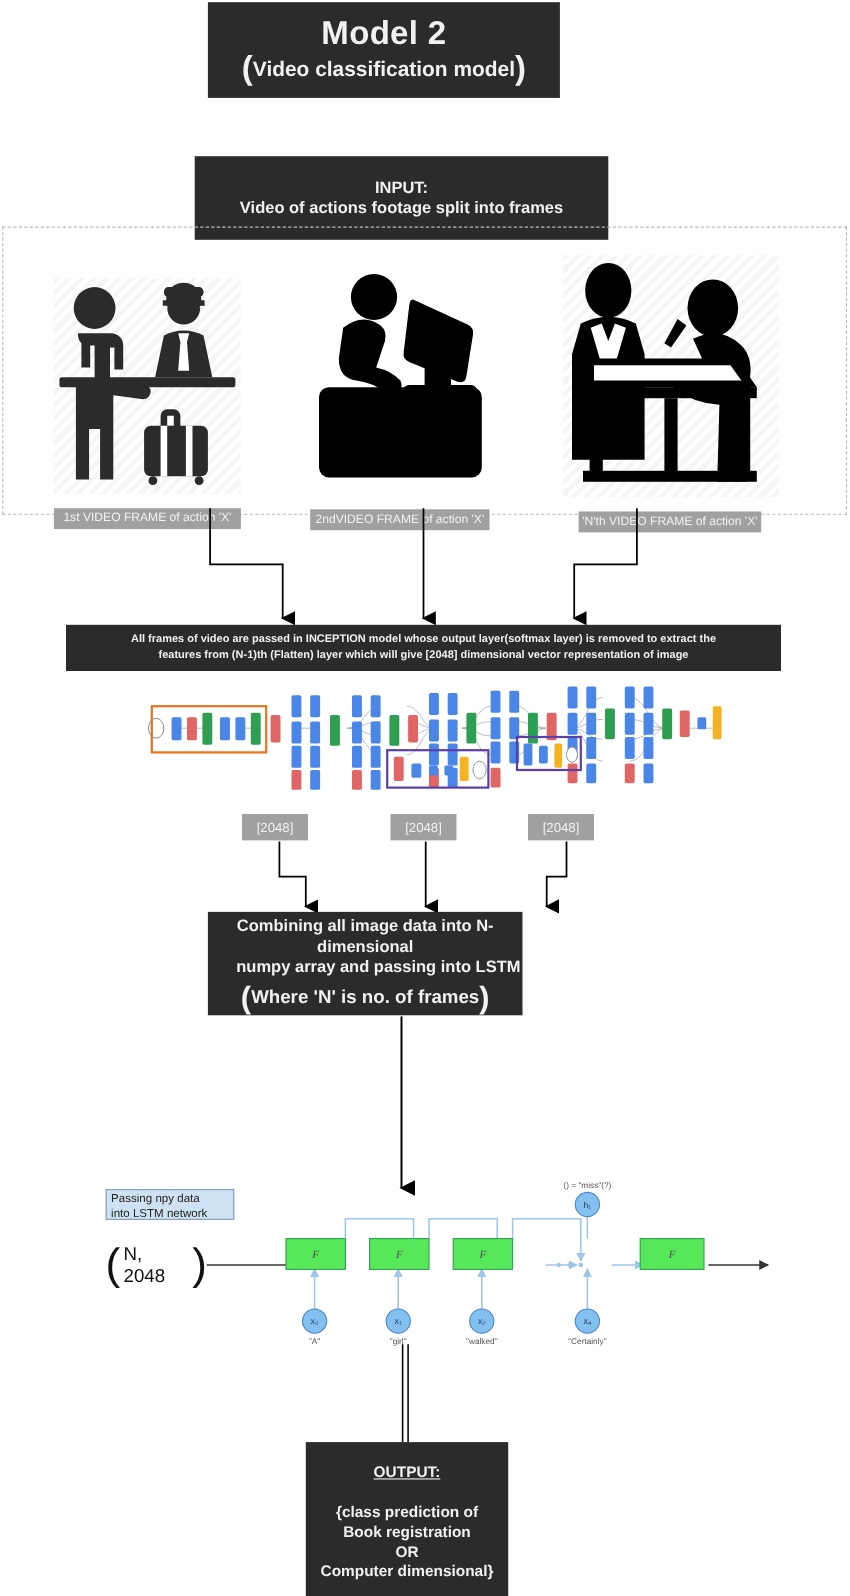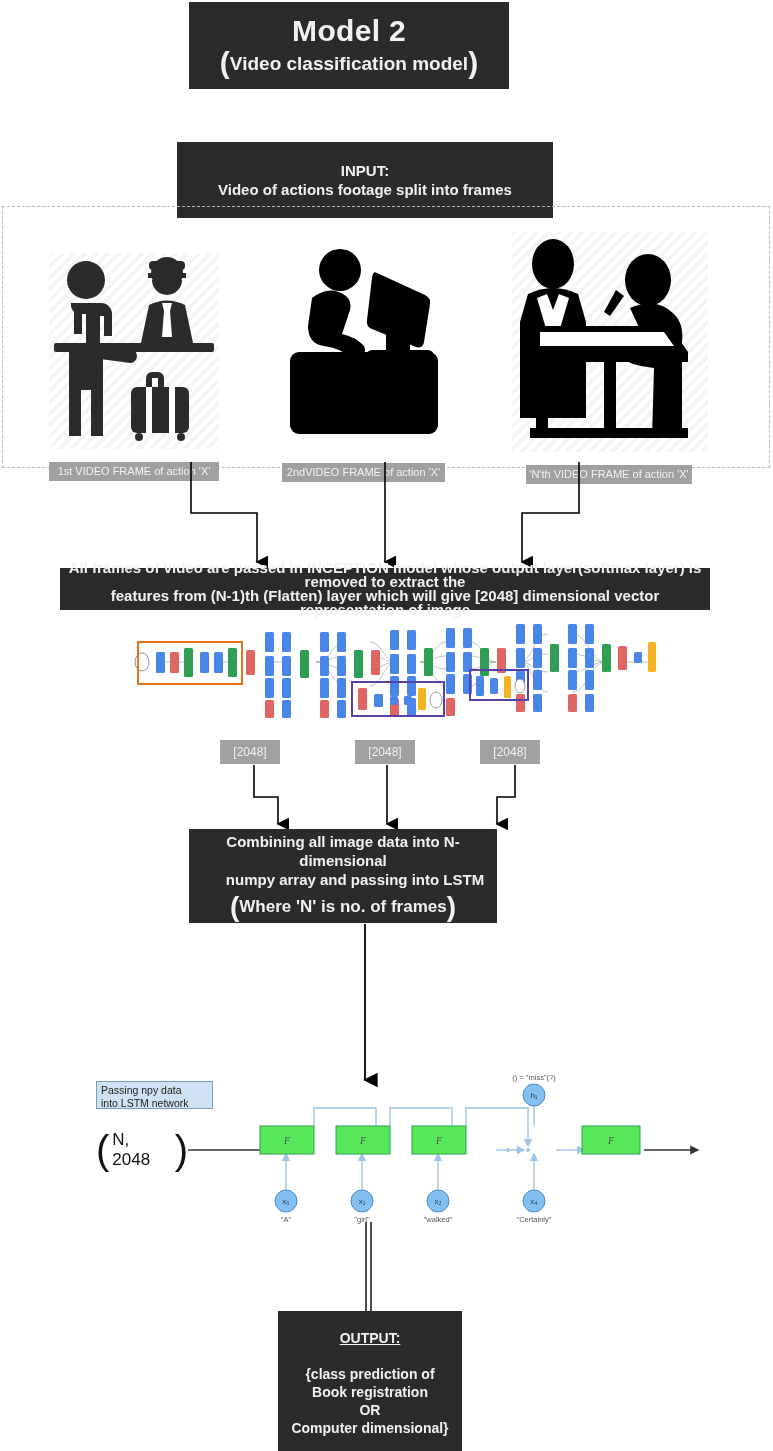--- a/index.html
+++ b/index.html
@@ -19,24 +19,24 @@
   #title-box{left:189px;top:2px;width:320px;height:87px;}
   #title-main{font-size:30px;line-height:34px;letter-spacing:.3px;}
   #title-sub{font-size:19px;line-height:26px;margin-top:2px;}
   #title-sub .paren{font-size:30px;font-weight:bold;vertical-align:-3px;}
 
   #input-box{left:177px;top:142px;width:376px;height:76px;}
   #input-line1{font-size:15px;line-height:19px;}
   #input-line2{font-size:15px;line-height:19px;}
 
   #inception-box{left:60px;top:568px;width:650px;height:42px;
-     padding:3px 8px;font-size:15px;line-height:14px;font-weight:bold;}
+     padding:3px 8px;font-size:10px;line-height:14px;font-weight:bold;}
   #inception-box div{width:100%;text-align:center;}
 
-  #lstm-box{left:189px;top:829px;width:308px;height:94px;}
+  #lstm-box{left:189px;top:829px;width:286px;height:94px;}
   #lstm-l1{font-size:15px;line-height:19px;}
   #lstm-l2{font-size:15px;line-height:19px;margin-left:24px;}
   #lstm-l3{font-size:17px;line-height:28px;margin-top:4px;}
   #lstm-l3 .paren{font-size:28px;font-weight:bold;vertical-align:-4px;}
 
   #output-box{left:278px;top:1311px;width:184px;height:140px;
       justify-content:flex-start;padding-top:18px;}
   #out-title{font-size:14px;line-height:18px;text-decoration:underline;}
   #out-body{font-size:14px;line-height:18px;margin-top:18px;}
 

